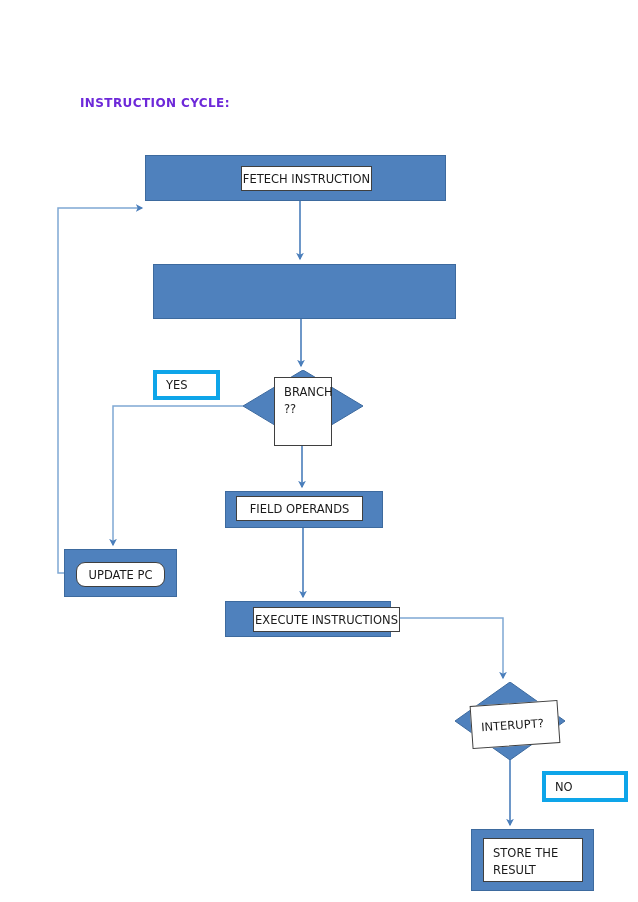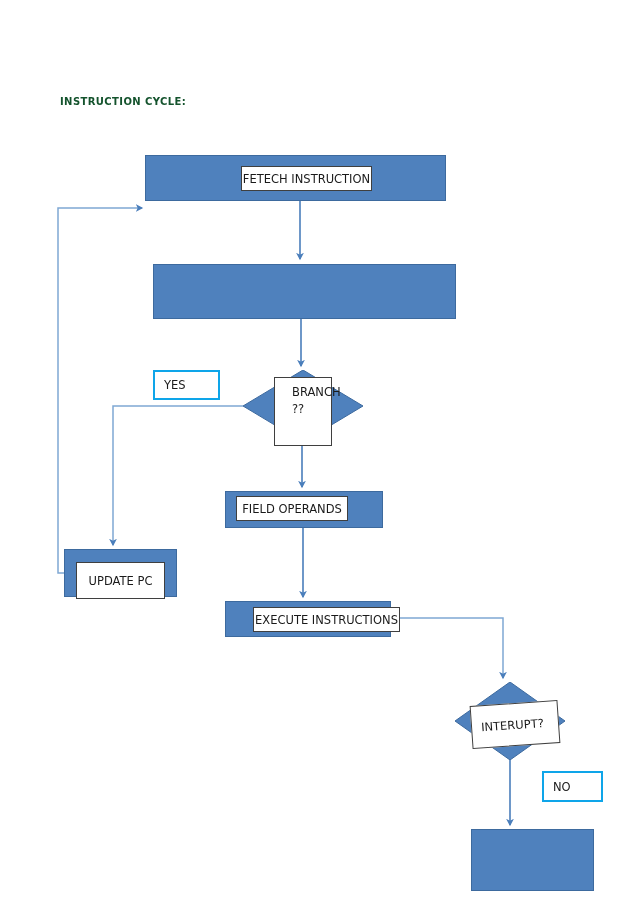--- a/index.html
+++ b/index.html
@@ -13,27 +13,27 @@
   #canvas {
     position: relative;
     width: 638px;
     height: 902px;
     background: #ffffff;
     overflow: hidden;
   }
   
   .title {
     position: absolute;
-    left: 60px;
+    left: 80px;
     top: 96px;
     font-family: "DejaVu Sans", sans-serif;
-    font-size: 10px;
+    font-size: 12px;
     font-weight: 600;
     letter-spacing: 0.4px;
-    color: #14532d;
+    color: #6d28d9;
     white-space: nowrap;
   }
   
   .proc {
     position: absolute;
     background: #4F81BD;
     border: 1px solid #3d6a9e;
     box-sizing: border-box;
   }
   
@@ -46,29 +46,29 @@
     align-items: center;
     font-family: "DejaVu Sans", sans-serif;
     font-size: 11.5px;
     color: #1a1a1a;
     padding: 0 8px;
     white-space: nowrap;
   }
   .wbox.center { justify-content: center; }
   .wbox.stack {
     display: block;
-    padding: 6px 17px;
+    padding: 6px 9px;
     line-height: 17px;
     white-space: normal;
   }
   
   .abox {
     position: absolute;
     background: #ffffff;
-    border: 2px solid #0ea5e9;
+    border: 4px solid #0ea5e9;
     box-sizing: border-box;
     display: flex;
     align-items: center;
     padding: 0 9px;
     font-family: "DejaVu Sans", sans-serif;
     font-size: 11.5px;
     color: #1a1a1a;
   }
   
   #wires {
@@ -133,26 +133,30 @@
   <div class="proc" style="left:471px; top:829px; width:123px; height:62px;"></div>
 
   <div class="wbox center" style="left:241px; top:166px; width:131px; height:25px;">FETECH INSTRUCTION</div>
 
 
   <div class="wbox stack" style="left:274px; top:377px; width:58px; height:69px;">
     <div>BRANCH</div>
     <div>??</div>
   </div>
 
-  <div class="wbox center" style="left:236px; top:496px; width:112px; height:25px;">FIELD OPERANDS</div>
+  <div class="wbox center" style="left:236px; top:496px; width:127px; height:25px;">FIELD OPERANDS</div>
 
-  <div class="wbox center" style="left:76px; top:562px; width:89px; height:37px;">UPDATE PC</div>
+  <div class="wbox center" style="left:76px; top:562px; width:89px; height:25px;border-radius:9px;">UPDATE PC</div>
 
   <div class="wbox center" style="left:234px; top:607px; width:147px; height:25px;margin-left:19px;">EXECUTE INSTRUCTIONS</div>
 
   <div class="wbox" style="left:471px; top:703px; width:88px; height:43px; transform:rotate(-4deg); padding:0 9px;">INTERUPT?</div>
 
+  <div class="wbox stack" style="left:483px; top:838px; width:100px; height:44px;">
+    <div>STORE THE</div>
+    <div>RESULT</div>
+  </div>
 
   <div class="abox" style="left:153px; top:370px; width:67px; height:30px;">YES</div>
 
-  <div class="abox" style="left:542px; top:771px; width:61px; height:31px;">NO</div>
+  <div class="abox" style="left:542px; top:771px; width:86px; height:31px;">NO</div>
 
 </div>
 
 </body></html>

